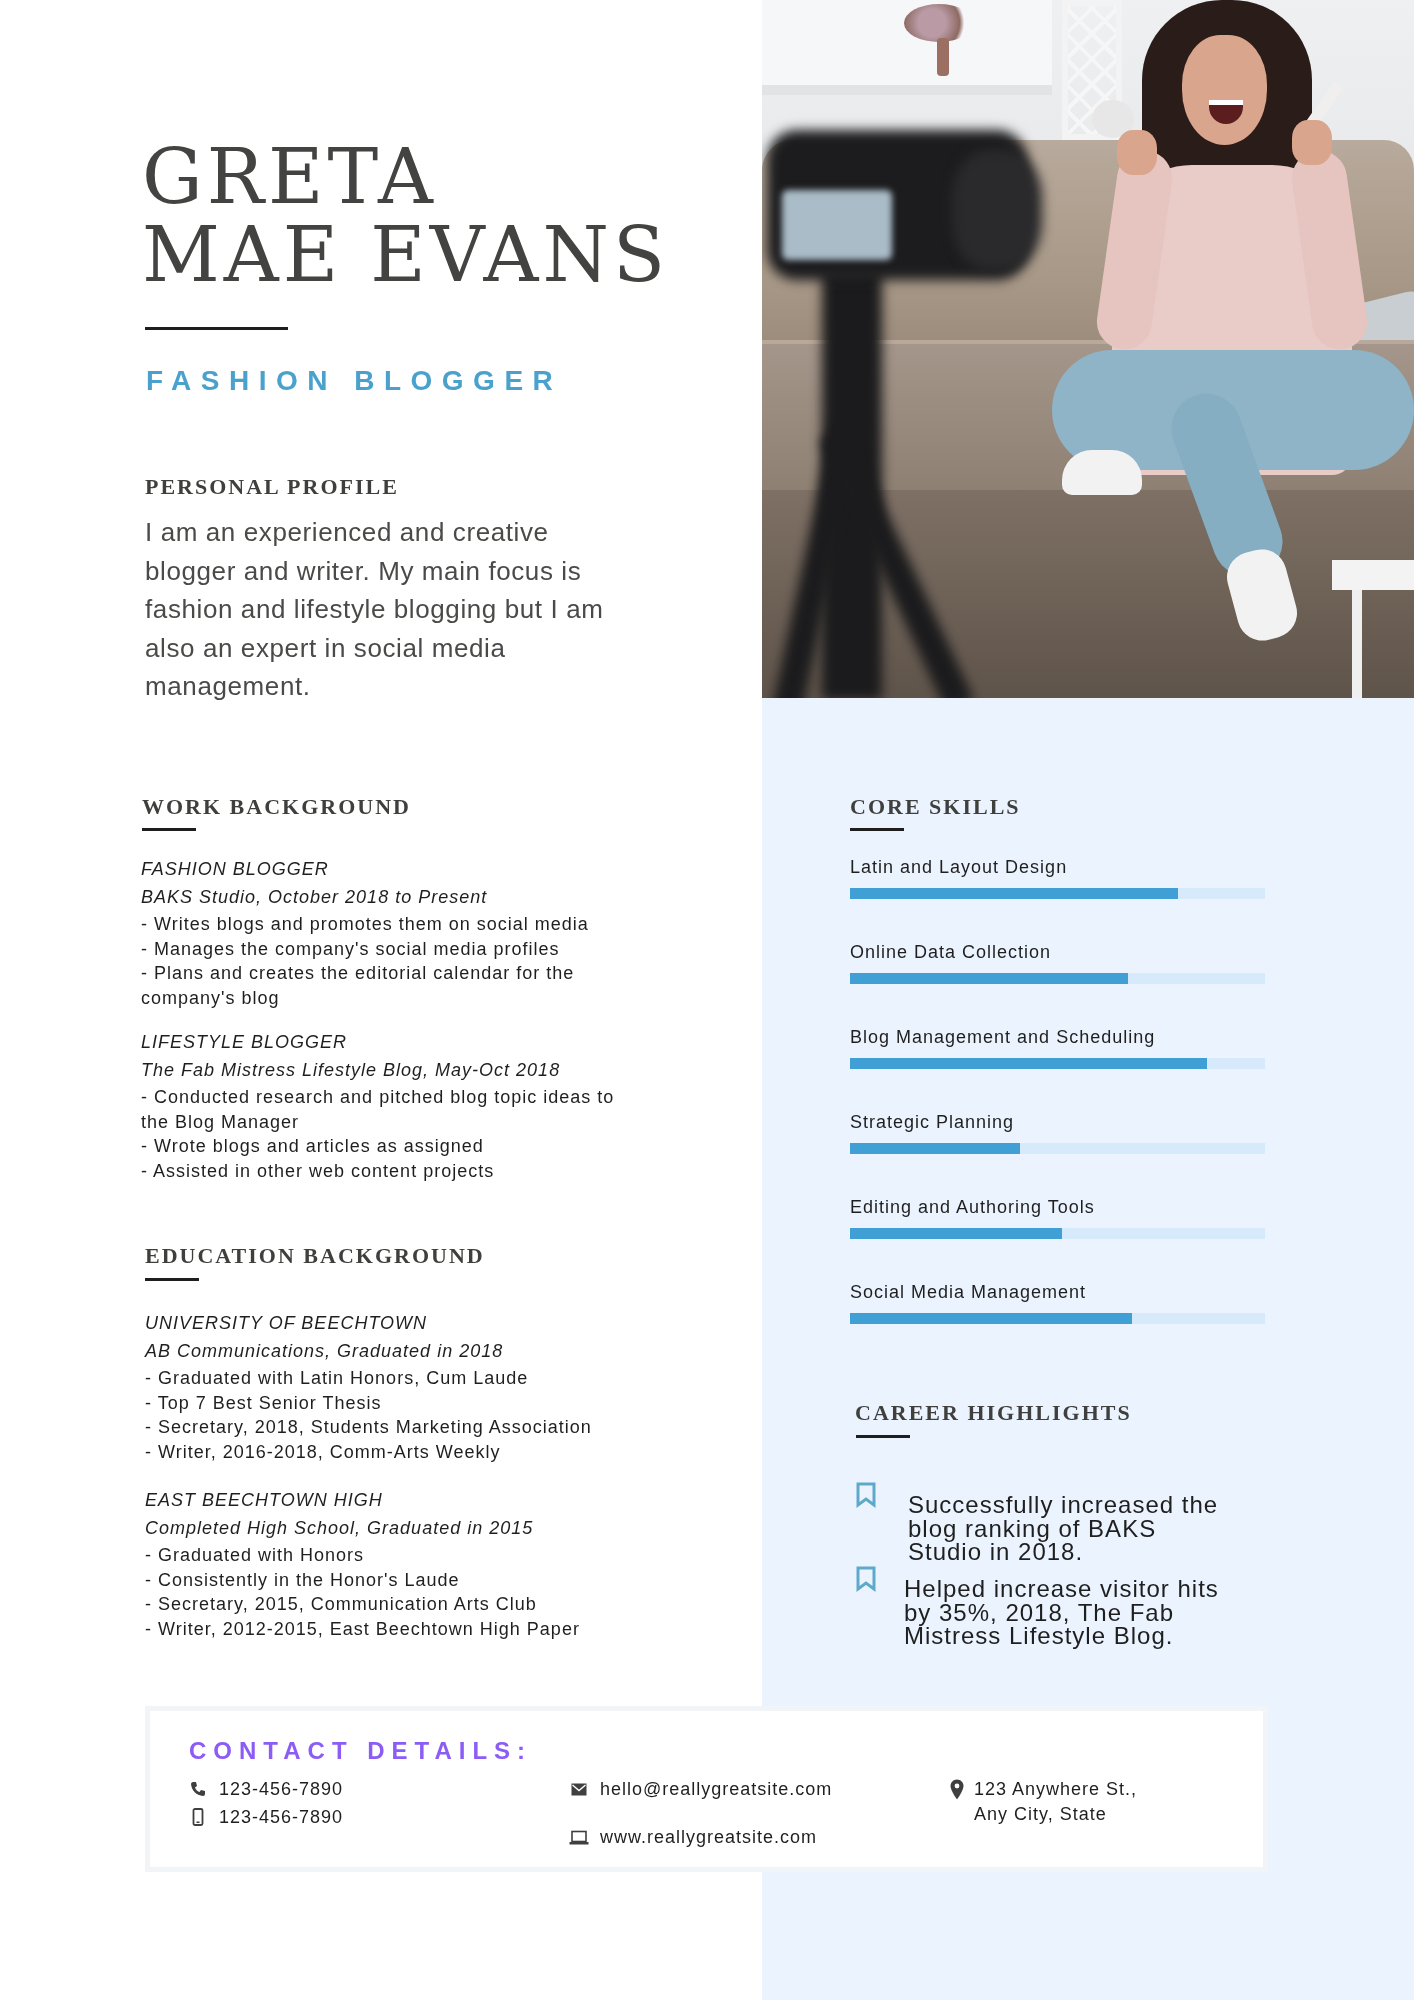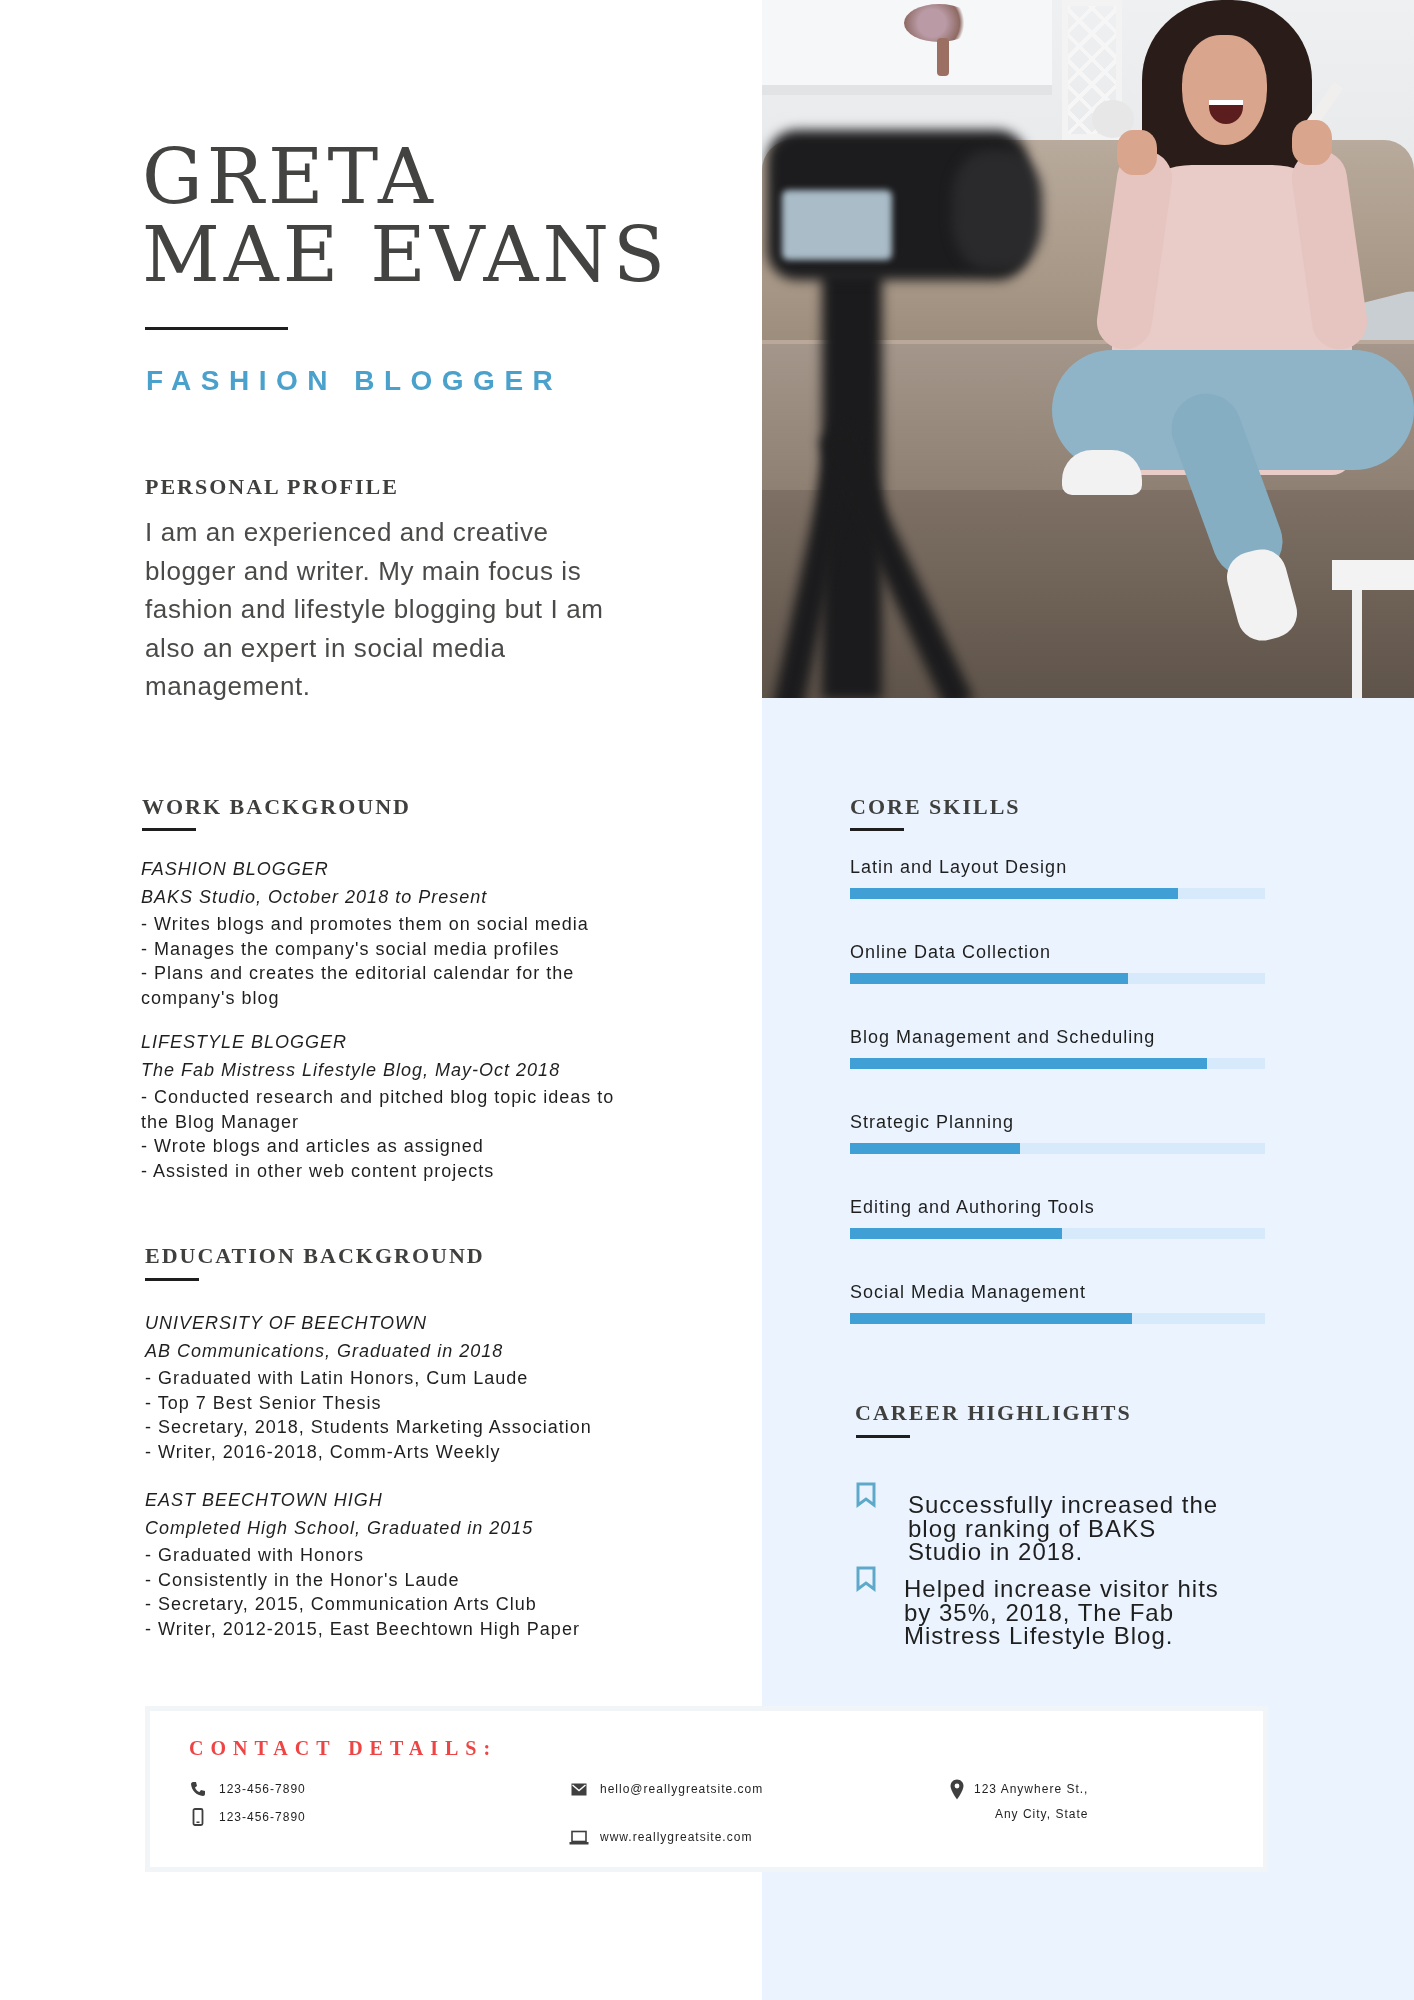--- a/index.html
+++ b/index.html
@@ -69,22 +69,22 @@
     .skill-track { position: absolute; left: 0; top: 32px; width: 415px; height: 11px; background: #d6eafb; }
     .skill-fill { position: absolute; left: 0; top: 0; height: 11px; background: #40a0d5; }
 
     
     .highlight { position: absolute; left: 852px; width: 380px; }
     .bookmark { position: absolute; left: 4px; top: 2px; width: 20px; height: 26px; }
     .highlight-text { position: absolute; left: 56px; top: 13px; width: 320px; font-size: 24px; line-height: 23.5px; letter-spacing: 1px; color: #1f1f1f; }
 
     
     .contact-box { position: absolute; left: 145px; top: 1706px; width: 1123px; height: 166px; background: #ffffff; border: 5px solid #f1f5f8; }
-    .contact-title { position: absolute; left: 189px; top: 1737px; font-size: 20px; font-weight: bold; letter-spacing: 7px; color: #ef4444; font-family: Liberation Serif, serif; }
-    .contact-item { position: absolute; font-size: 12px; letter-spacing: 1px; color: #1f1f1f; line-height: 28px; display: flex; align-items: flex-start; text-align: right; }
+    .contact-title { position: absolute; left: 189px; top: 1737px; font-size: 24px; font-weight: bold; letter-spacing: 7px; color: #8b5cf6; }
+    .contact-item { position: absolute; font-size: 18px; letter-spacing: 1px; color: #1f1f1f; line-height: 28px; display: flex; align-items: flex-start; }
     .contact-item .ic { width: 22px; height: 28px; display: flex; align-items: center; justify-content: center; margin-right: 10px; color: #3f3f3f; font-size: 16px; }
   </style>
 </head>
 <body>
 
 <div class="right-panel"></div>
 
 <div class="photo">
   <div class="window"></div>
   <div class="flowers"></div>

